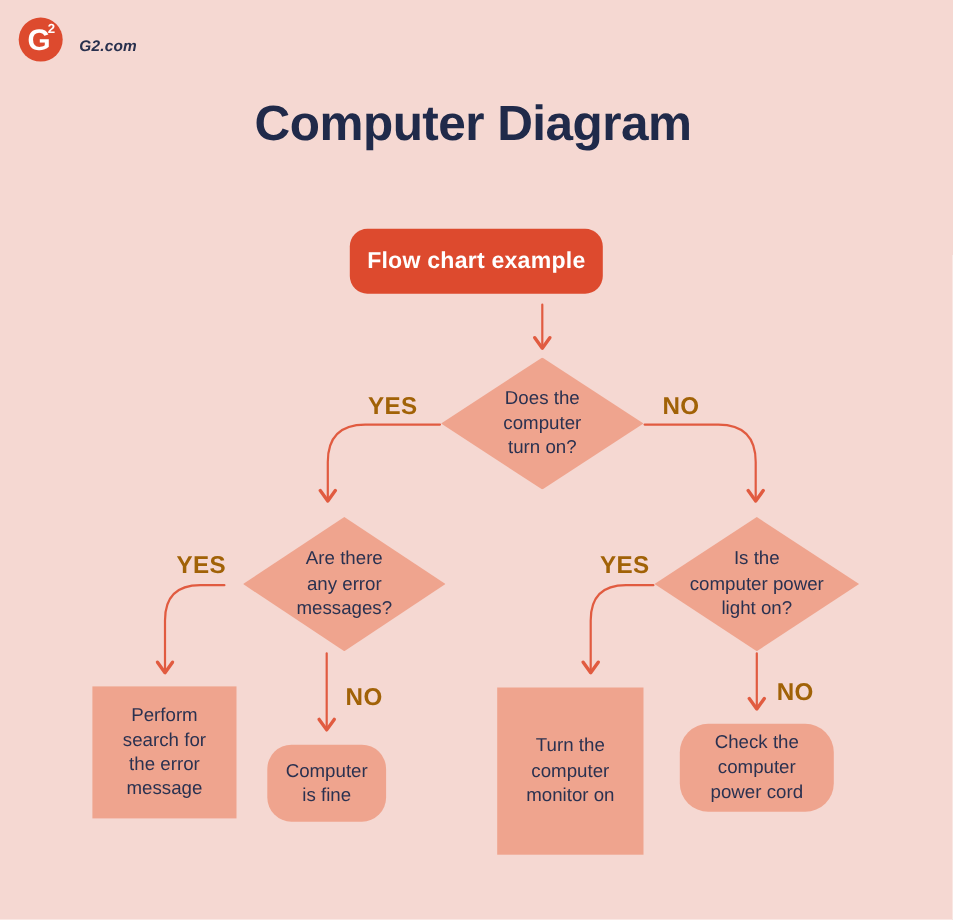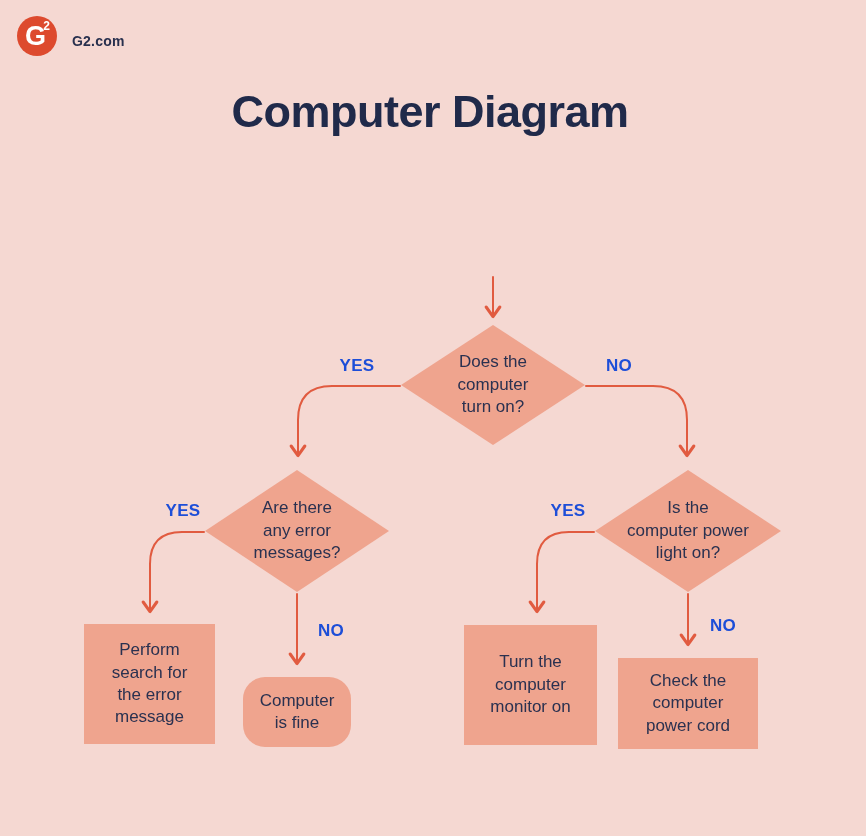--- a/index.html
+++ b/index.html
@@ -16,21 +16,21 @@
   .logo .g {
     position:absolute; left:8px; top:4px;
     font-size:27px; font-weight:800; line-height:32px;
   }
   .logo .two {
     position:absolute; right:7px; top:4px;
     font-size:12px; font-weight:800; line-height:12px;
   }
   .site {
     position:absolute; left:72px; top:33px;
-    font-size:14px; font-weight:700; color:#28304e; letter-spacing:0.2px;
+    font-size:14px; font-weight:700; color:#28304e; letter-spacing:0.2px;font-style:italic;
   }
   
   .title {
     position:absolute; left:0; right:6px; top:86px; text-align:center;
     font-size:45px; font-weight:800; color:#202a4a; letter-spacing:-0.5px;
   }
   
   .start {
     position:absolute; left:318px; top:208px; width:230px; height:59px;
     background:#dd4a2e; border-radius:16px;
@@ -39,30 +39,30 @@
   }
   
   .shape {
     position:absolute; background:#efa48e;
     display:flex; align-items:center; justify-content:center;
     text-align:center; color:#2a3150;
     font-size:17px; line-height:1.32; white-space:pre-line;
   }
   .diamond { clip-path:polygon(50% 0, 100% 50%, 50% 100%, 0 50%); }
   #d1 { left:401px; top:325px; width:184px; height:120px; }
-  #d2 { left:205px; top:470px; width:184px; height:122px; }
+  #d2 { left:221px; top:470px; width:184px; height:122px; }
   #d3 { left:595px; top:470px; width:186px; height:122px; }
   #b1 { left:84px;  top:624px; width:131px; height:120px; }
   #b2 { left:243px; top:677px; width:108px; height:70px; border-radius:22px; }
-  #b3 { left:464px; top:625px; width:133px; height:120px; }
-  #b4 { left:618px; top:658px; width:140px; height:91px; }
+  #b3 { left:452px; top:625px; width:133px; height:152px; }
+  #b4 { left:618px; top:658px; width:140px; height:80px;border-radius:26px; }
   
   .edge-label {
     position:absolute; transform:translateX(-50%);
-    font-size:17px; font-weight:800; color:#1d4ed8; letter-spacing:0.3px;
+    font-size:22px; font-weight:800; color:#a16207; letter-spacing:0.3px;
   }
   #yes1 { left:357px; top:356px; }
   #no1  { left:619px; top:356px; }
   #yes2 { left:183px; top:501px; }
   #no2  { left:331px; top:621px; }
   #yes3 { left:568px; top:501px; }
   #no3  { left:723px; top:616px; }
   
   .connectors { position:absolute; left:0; top:0; pointer-events:none; }
 </style>
@@ -89,20 +89,21 @@
       <path d="M493,277 L493,316" marker-end="url(#arrow)"></path>
       <path d="M400,386 L332,386 Q298,386 298,420 L298,455" marker-end="url(#arrow)"></path>
       <path d="M586,386 L653,386 Q687,386 687,420 L687,455" marker-end="url(#arrow)"></path>
       <path d="M204,532 L182,532 Q150,532 150,564 L150,611" marker-end="url(#arrow)"></path>
       <path d="M297,594 L297,663" marker-end="url(#arrow)"></path>
       <path d="M594,532 L569,532 Q537,532 537,564 L537,611" marker-end="url(#arrow)"></path>
       <path d="M688,594 L688,644" marker-end="url(#arrow)"></path>
     </g>
   </svg>
 
+  <div class="start">Flow chart example</div>
 
   <div id="d1" class="shape diamond">Does the
 computer
 turn on?</div>
   <div id="d2" class="shape diamond">Are there
 any error
 messages?</div>
   <div id="d3" class="shape diamond">Is the
 computer power
 light on?</div>

